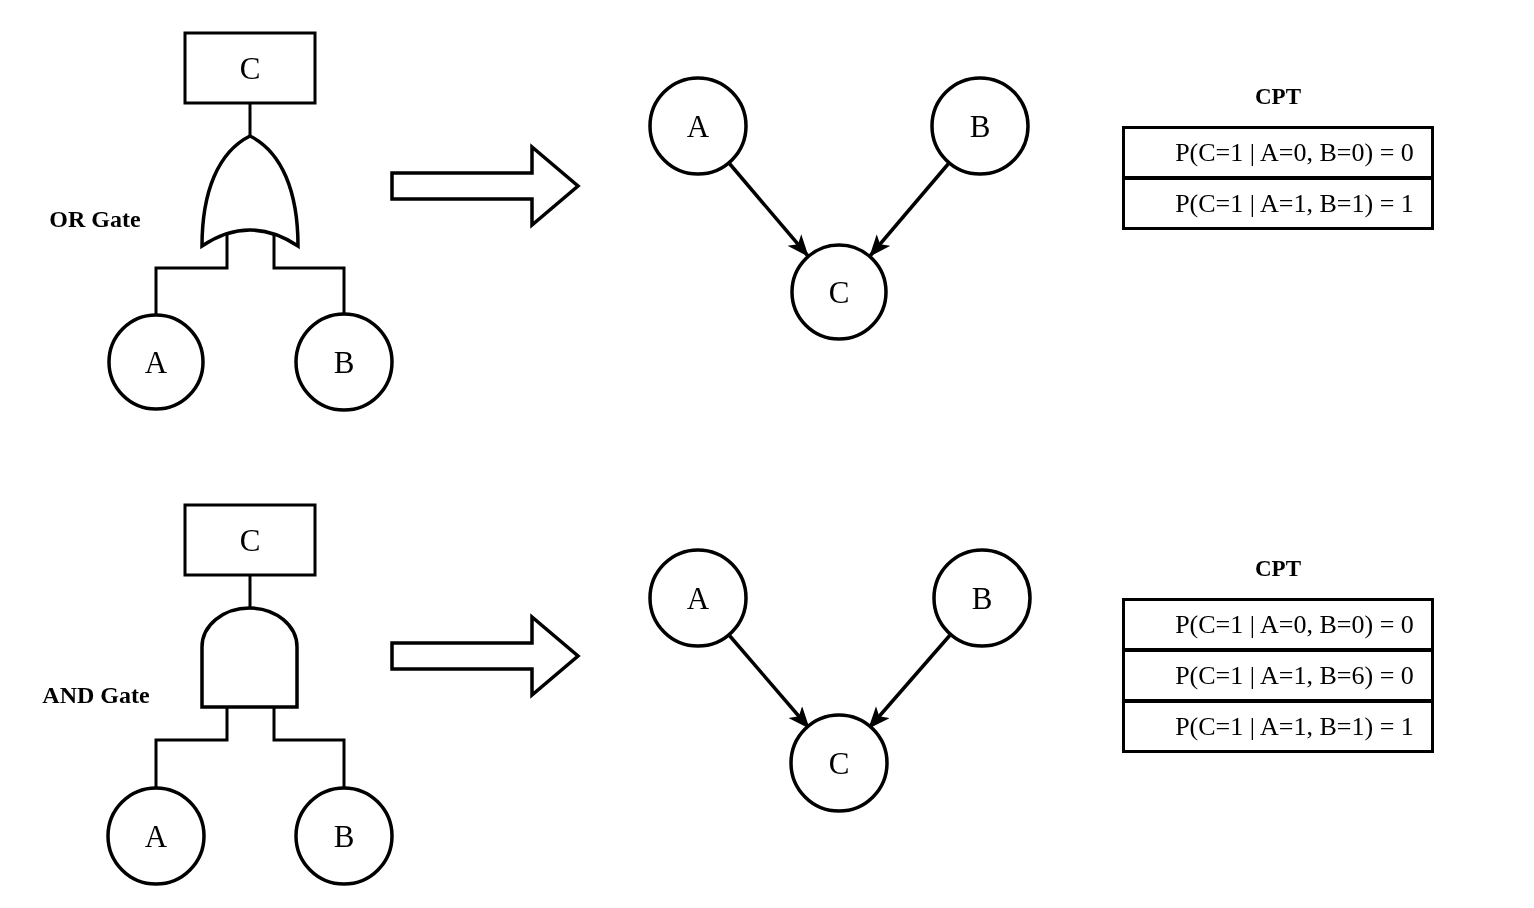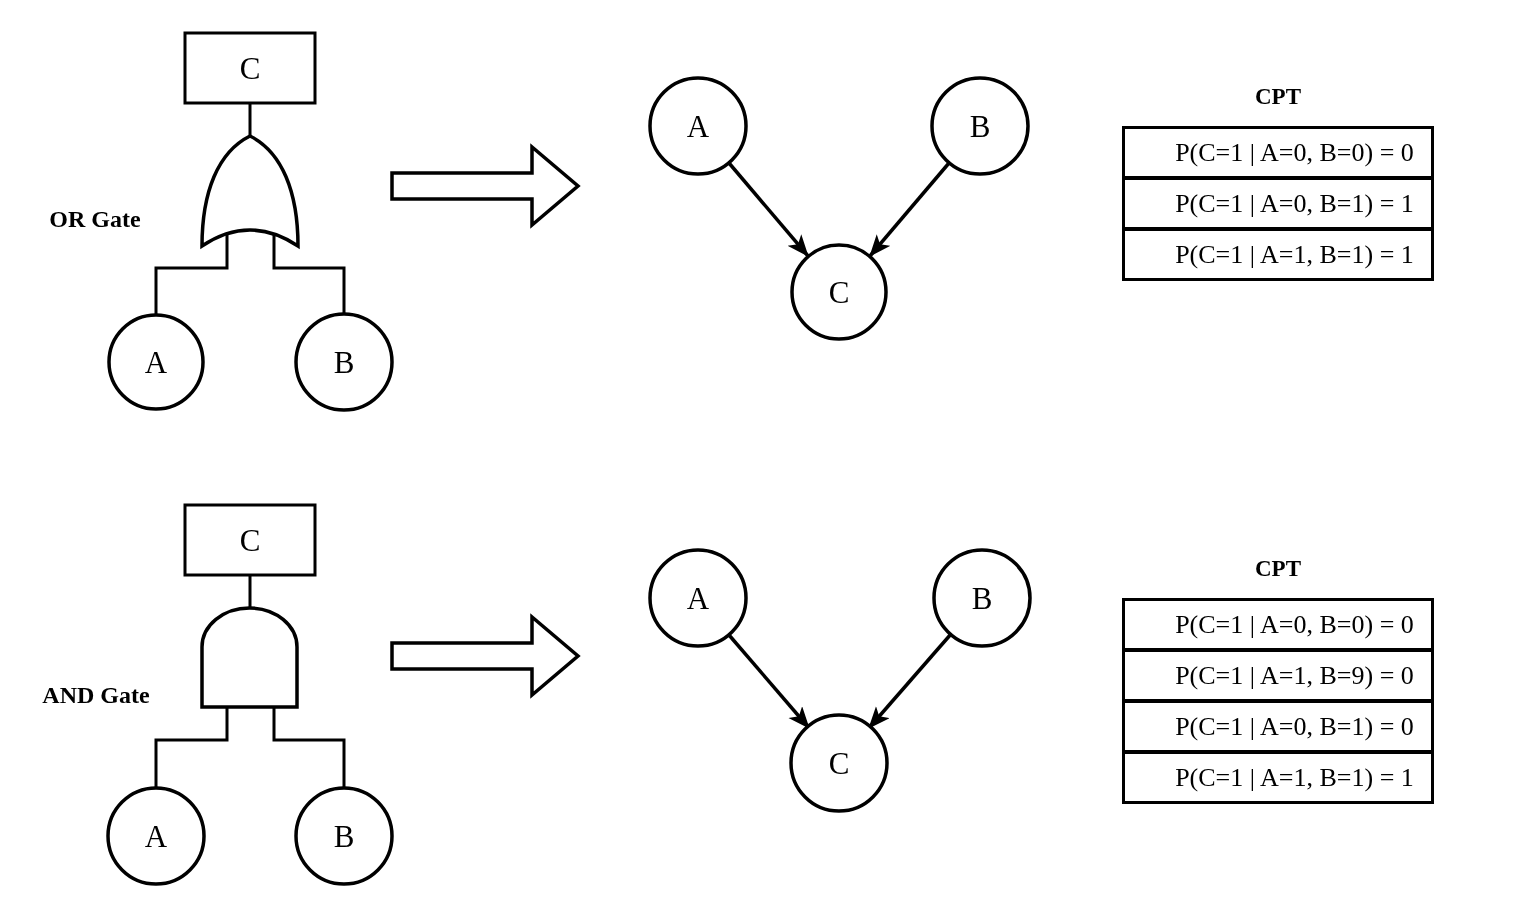--- a/index.html
+++ b/index.html
@@ -84,21 +84,20 @@
     <circle cx="350" cy="71" r="48" fill="#ffffff" stroke="#000000" stroke-width="3.5"></circle>
     <text x="350" y="82" text-anchor="middle" class="node-label">B</text>
     <circle cx="209" cy="237" r="47" fill="#ffffff" stroke="#000000" stroke-width="3.5"></circle>
     <text x="209" y="248" text-anchor="middle" class="node-label">C</text>
   </svg>
 
   <div class="cpt" style="left:1122px; top:84px;">
     <div class="cpt-title">CPT</div>
     <div class="cpt-rows">
       <div class="cpt-row">P(C=1 | A=0, B=0) = 0</div>
-      <div class="cpt-row">P(C=1 | A=0, B=1) = 1</div>
       <div class="cpt-row">P(C=1 | A=1, B=1) = 1</div>
     </div>
   </div>
 
   <svg class="abs" style="left:0; top:472px;" width="420" height="425" viewBox="0 0 420 425">
     <rect x="185" y="33" width="130" height="70" fill="#ffffff" stroke="#000000" stroke-width="3"></rect>
     <text x="250" y="79" text-anchor="middle" class="node-label">C</text>
     <line x1="250" y1="103" x2="250" y2="137" stroke="#000000" stroke-width="3"></line>
     <path d="M 202 235 L 202 175 A 47.5 39 0 0 1 297 175 L 297 235 Z" fill="#ffffff" stroke="#000000" stroke-width="3.5" stroke-linejoin="miter"></path>
     <path d="M 227 235 V 268 H 156 V 316" fill="none" stroke="#000000" stroke-width="3"></path>
@@ -127,19 +126,18 @@
     <circle cx="422" cy="58" r="48" fill="#ffffff" stroke="#000000" stroke-width="3.5"></circle>
     <text x="422" y="69" text-anchor="middle" class="node-label">B</text>
     <circle cx="279" cy="223" r="48" fill="#ffffff" stroke="#000000" stroke-width="3.5"></circle>
     <text x="279" y="234" text-anchor="middle" class="node-label">C</text>
   </svg>
 
   <div class="cpt" style="left:1122px; top:556px;">
     <div class="cpt-title">CPT</div>
     <div class="cpt-rows">
       <div class="cpt-row">P(C=1 | A=0, B=0) = 0</div>
-      <div class="cpt-row">P(C=1 | A=1, B=9) = 0</div>
-      <div class="cpt-row">P(C=1 | A=0, B=1) = 0</div>
+      <div class="cpt-row">P(C=1 | A=1, B=6) = 0</div>
       <div class="cpt-row">P(C=1 | A=1, B=1) = 1</div>
     </div>
   </div>
 
 </div>
 
 </body></html>

